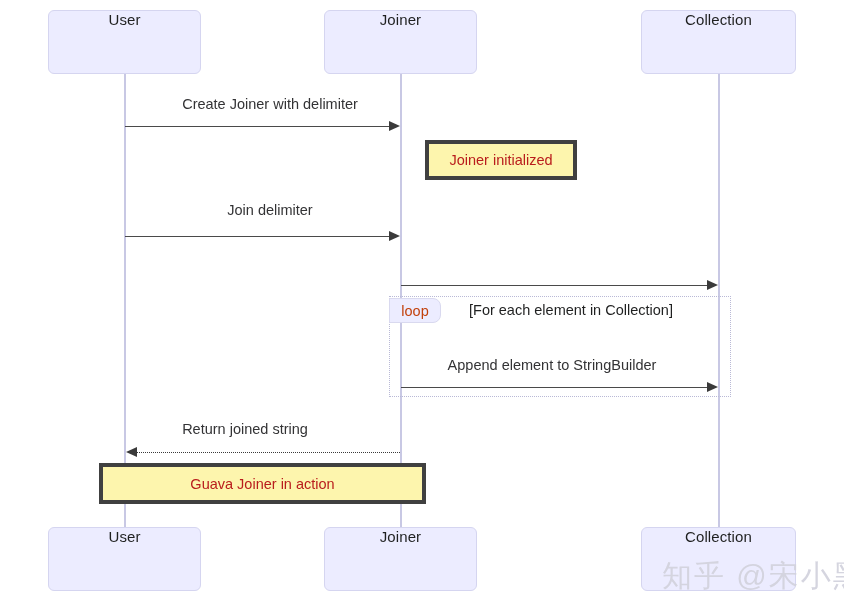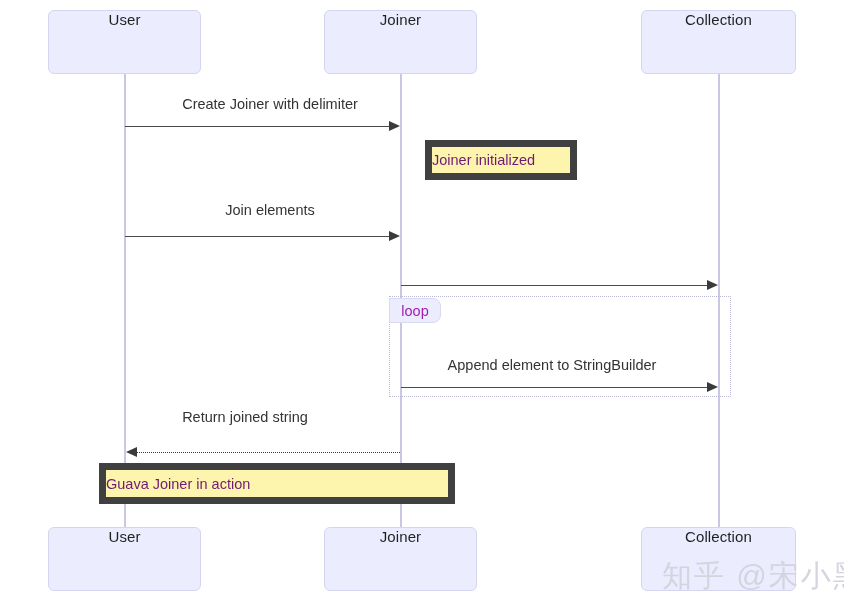--- a/index.html
+++ b/index.html
@@ -72,45 +72,46 @@
     font-size: 14.5px;
     white-space: nowrap;
     z-index: 5;
     margin-left: 8px;
   }
   
   .note {
     position: absolute;
     box-sizing: border-box;
     background: #fdf5ad;
-    border: 7px solid #404040;
+    border: 4px solid #404040;
     display: flex;
     align-items: center;
-    color: #701a75;
+    justify-content: center;
+    color: #b91c1c;
     font-size: 14.5px;
     z-index: 7;
   }
   
   .loop-box {
     position: absolute;
     box-sizing: border-box;
     border: 1.5px dotted #b9b9d6;
     background: transparent;
     z-index: 2;
   }
   .loop-tab {
     position: absolute;
     box-sizing: border-box;
     background: #ececff;
     border: 1px solid #d9d9ef;
     border-radius: 0 8px 8px 0;
     display: flex;
     align-items: center;
     justify-content: center;
-    color: #a21caf;
+    color: #c2410c;
     font-size: 14.5px;
     z-index: 8;
   }
   .loop-cond {
     position: absolute;
     color: #1f2020;
     font-size: 14.5px;
     white-space: nowrap;
     z-index: 8;
   }
@@ -131,55 +132,56 @@
 <div id="diagram-root">
 
   <div class="lifeline" style="left:124px; top:74px; height:453px;"></div>
   <div class="lifeline" style="left:400px; top:74px; height:453px;"></div>
   <div class="lifeline" style="left:718px; top:74px; height:453px;"></div>
 
   <div class="loop-box" style="left:389px; top:296px; width:342px; height:101px;"></div>
   <div class="loop-tab" style="left:389px; top:298px; width:52px; height:25px;">
     <span>loop</span>
   </div>
+  <div class="loop-cond" style="left:469px; top:302px;">[For each element in Collection]</div>
 
   <div class="participant-box" style="left:48px; top:10px; width:153px; height:64px;">
     <span>User</span>
   </div>
   <div class="participant-box" style="left:324px; top:10px; width:153px; height:64px;">
     <span>Joiner</span>
   </div>
   <div class="participant-box" style="left:641px; top:10px; width:155px; height:64px;">
     <span>Collection</span>
   </div>
 
   <div class="msg-label" style="left:125px; top:96px; width:274px;">Create Joiner with delimiter</div>
   <div class="msg" style="left:125px; top:126px; width:266px;"></div>
   <div class="arrowhead right" style="left:389px; top:121px;"></div>
 
   <div class="note" style="left:425px; top:140px; width:152px; height:40px;">
     <span>Joiner initialized</span>
   </div>
 
-  <div class="msg-label" style="left:125px; top:202px; width:274px;">Join elements</div>
+  <div class="msg-label" style="left:125px; top:202px; width:274px;">Join delimiter</div>
   <div class="msg" style="left:125px; top:236px; width:266px;"></div>
   <div class="arrowhead right" style="left:389px; top:231px;"></div>
 
   <div class="msg" style="left:401px; top:285px; width:308px;"></div>
   <div class="arrowhead right" style="left:707px; top:280px;"></div>
 
   <div class="msg-label" style="left:401px; top:357px; width:286px;">Append element to StringBuilder</div>
   <div class="msg" style="left:401px; top:387px; width:308px;"></div>
   <div class="arrowhead right" style="left:707px; top:382px;"></div>
 
-  <div class="msg-label" style="left:126px; top:409px; width:222px;">Return joined string</div>
+  <div class="msg-label" style="left:126px; top:421px; width:222px;">Return joined string</div>
   <div class="msg dotted" style="left:137px; top:452px; width:263px;"></div>
   <div class="arrowhead left" style="left:126px; top:447px;"></div>
 
-  <div class="note" style="left:99px; top:463px; width:356px; height:41px;">
+  <div class="note" style="left:99px; top:463px; width:327px; height:41px;">
     <span>Guava Joiner in action</span>
   </div>
 
   <div class="participant-box" style="left:48px; top:527px; width:153px; height:64px;">
     <span>User</span>
   </div>
   <div class="participant-box" style="left:324px; top:527px; width:153px; height:64px;">
     <span>Joiner</span>
   </div>
   <div class="participant-box" style="left:641px; top:527px; width:155px; height:64px;">

